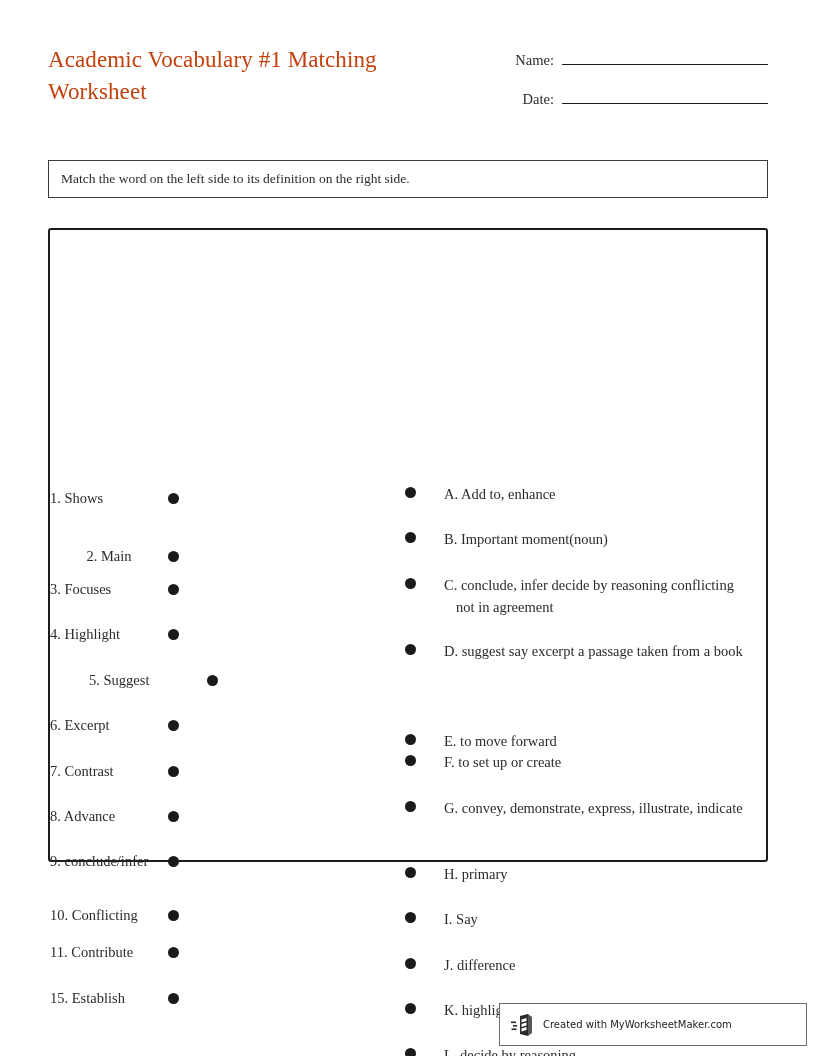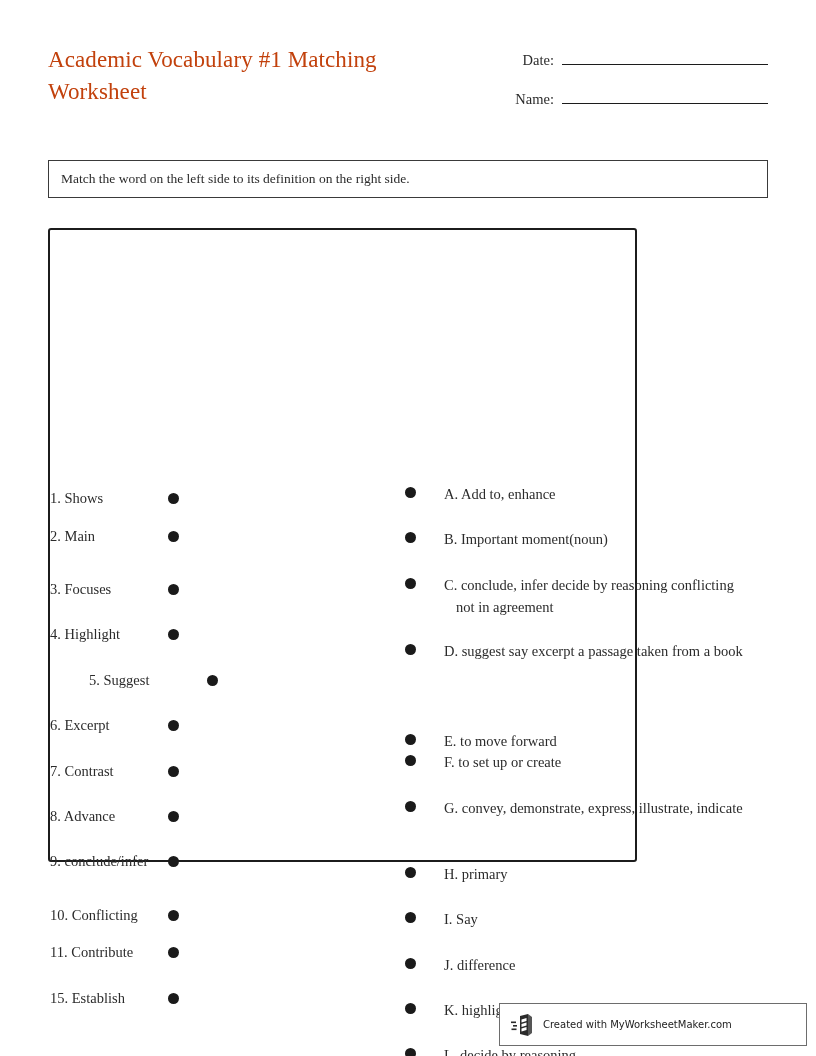--- a/index.html
+++ b/index.html
@@ -83,21 +83,21 @@
     padding-left: 12px;
     font-size: 13.5px;
     color: #2b2b2b;
   }
 
   
   .match-box {
     position: absolute;
     left: 48px;
     top: 228px;
-    width: 589px;
+    width: 720px;
     height: 634px;
     border: 2px solid #1c1c1c;
     border-radius: 3px;
     box-sizing: border-box;
   }
 
   .col-left {
     position: absolute;
     left: 0px;
     top: 0px;
@@ -182,41 +182,41 @@
 </head>
 <body>
 
 <div class="page">
 
   <div class="header">
     <div class="title">Academic Vocabulary #1 Matching Worksheet</div>
 
     <div class="namedate">
       <div class="nd-row">
-        <div class="nd-label">Date:</div>
+        <div class="nd-label">Name:</div>
         <div class="nd-line"></div>
       </div>
       <div class="nd-row">
-        <div class="nd-label">Name:</div>
+        <div class="nd-label">Date:</div>
         <div class="nd-line"></div>
       </div>
     </div>
   </div>
 
   <div class="instruction-box">
     <div class="instruction-text">Match the word on the left side to its definition on the right side.</div>
   </div>
 
   <div class="match-box">
     <div class="col-left" id="left-column">
         <div class="l-item" style="top: 258px;">
           <div class="l-label">1. Shows</div>
           <div class="dot"></div>
         </div>
-        <div class="l-item" style="top: 296px;">
+        <div class="l-item" style="top: 316px; text-align: center;">
           <div class="l-label">2. Main</div>
           <div class="dot"></div>
         </div>
         <div class="l-item" style="top: 349px;">
           <div class="l-label">3. Focuses</div>
           <div class="dot"></div>
         </div>
         <div class="l-item" style="top: 394px;">
           <div class="l-label">4. Highlight</div>
           <div class="dot"></div>

